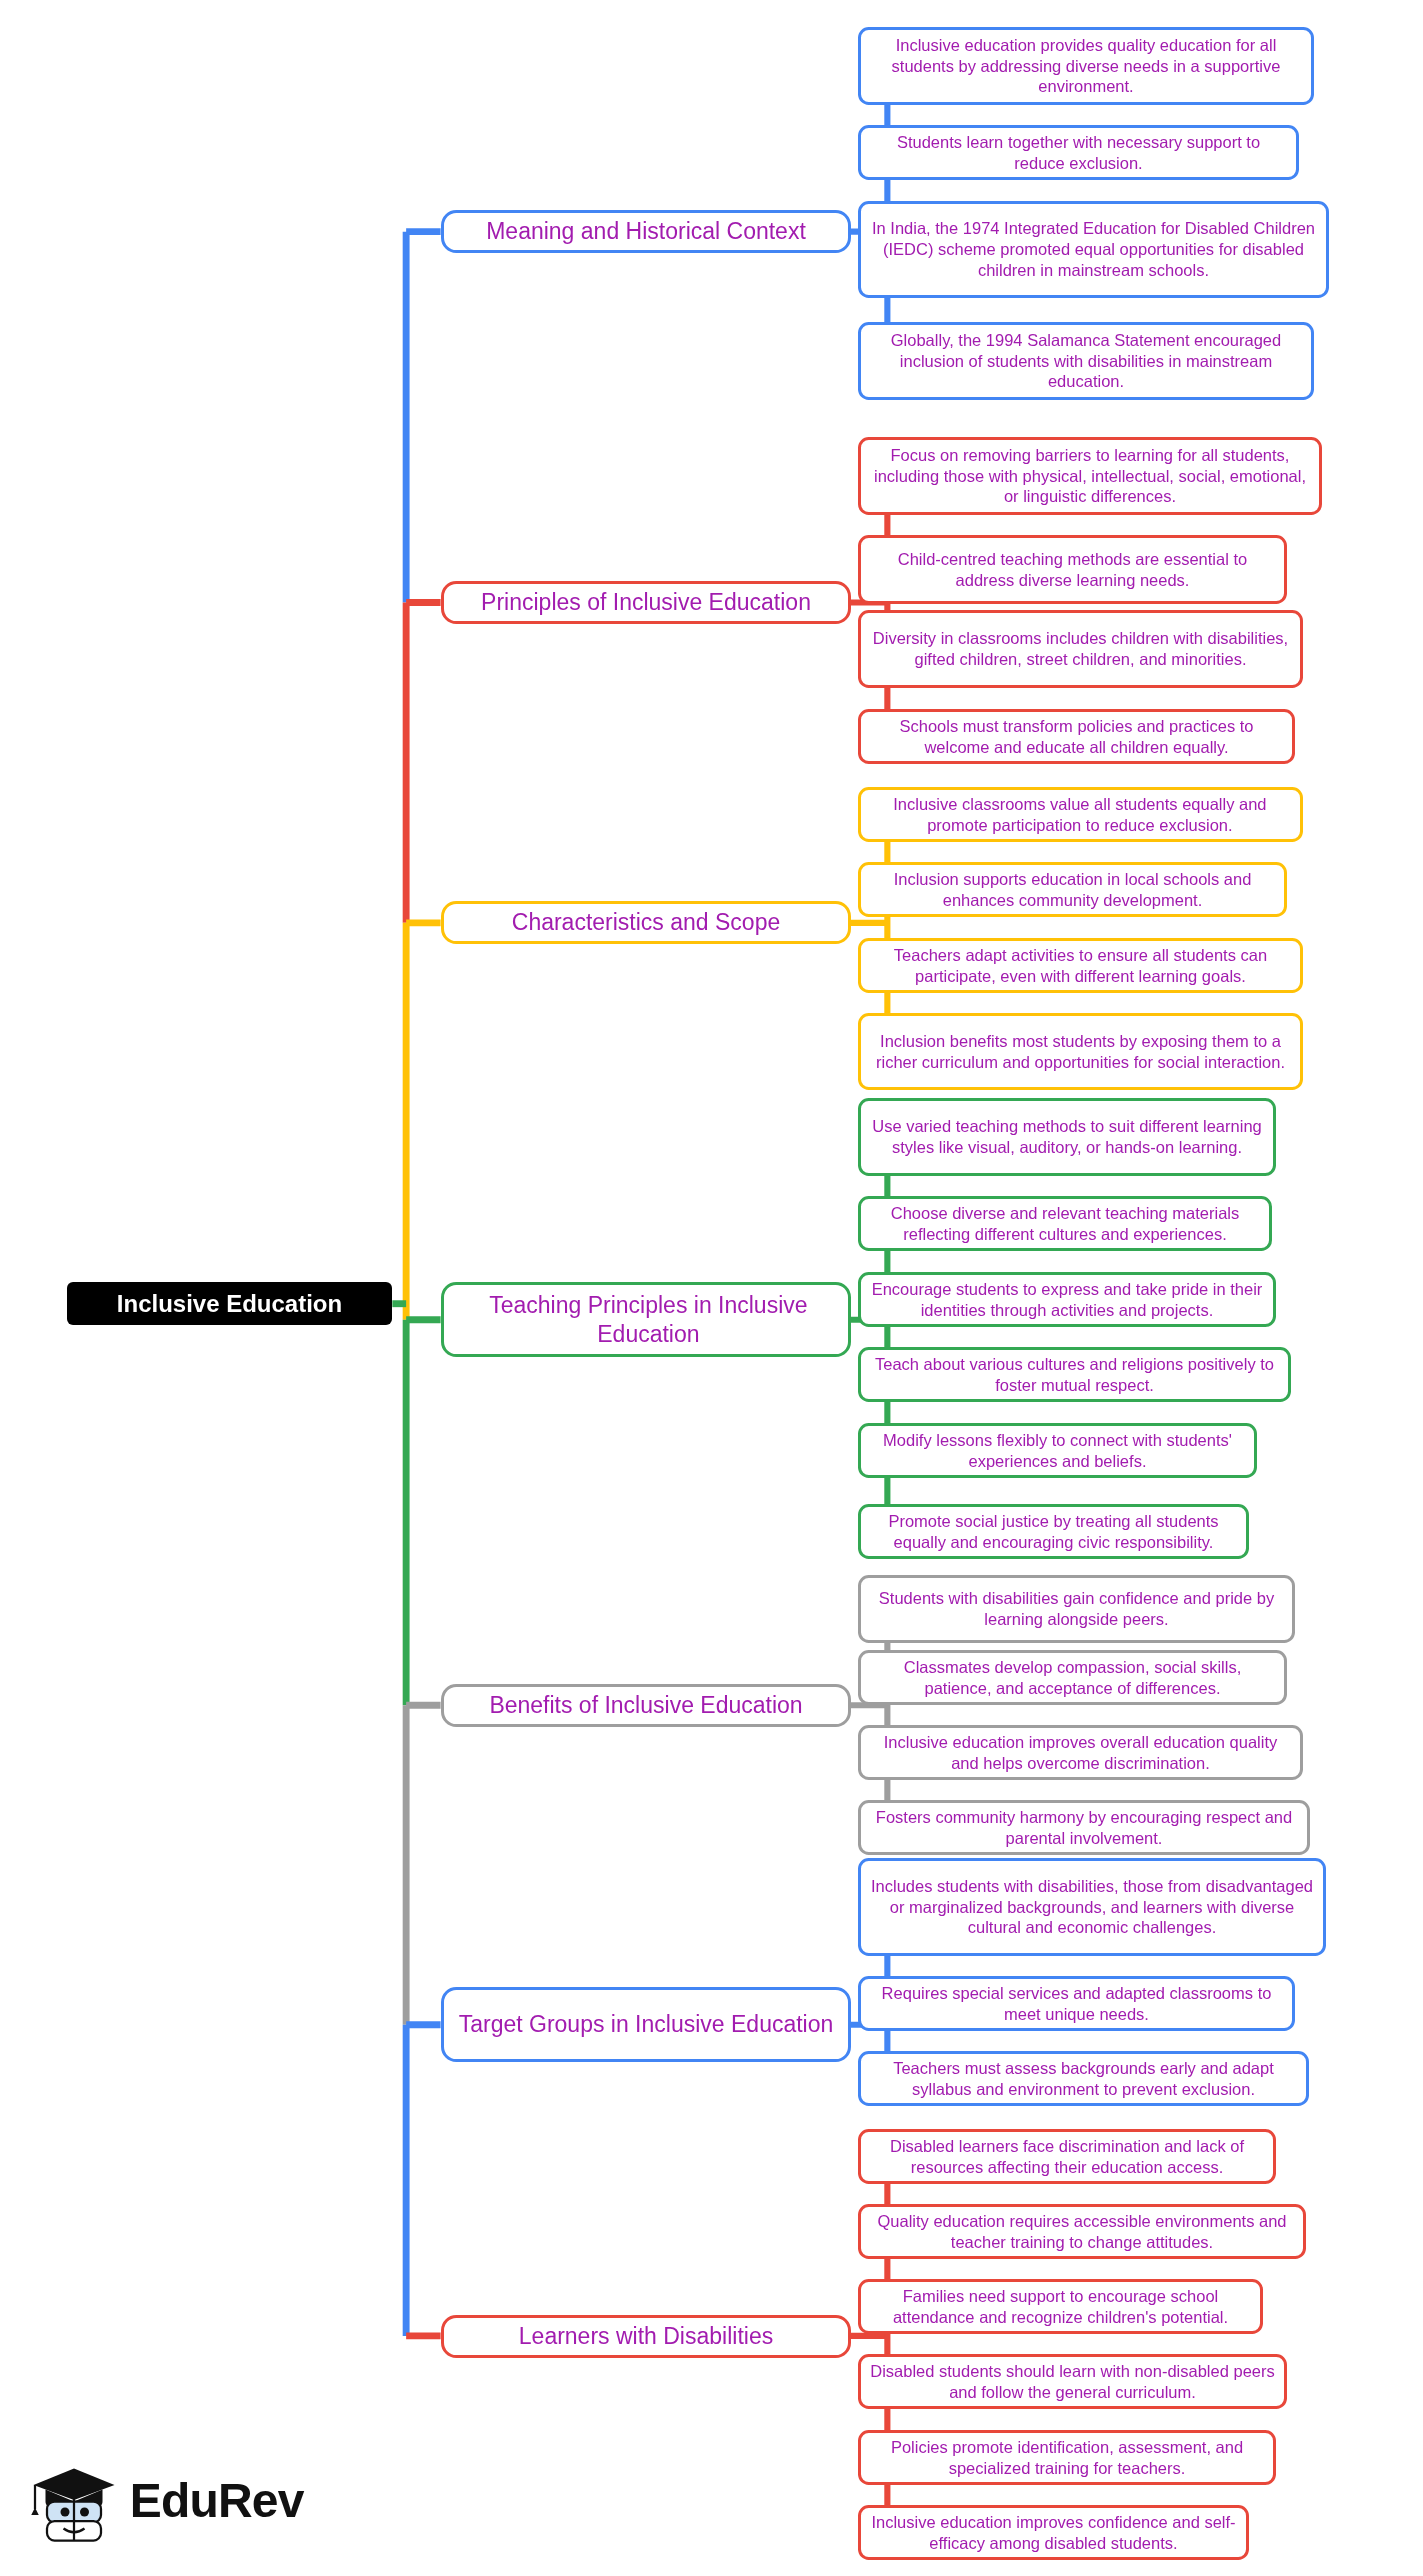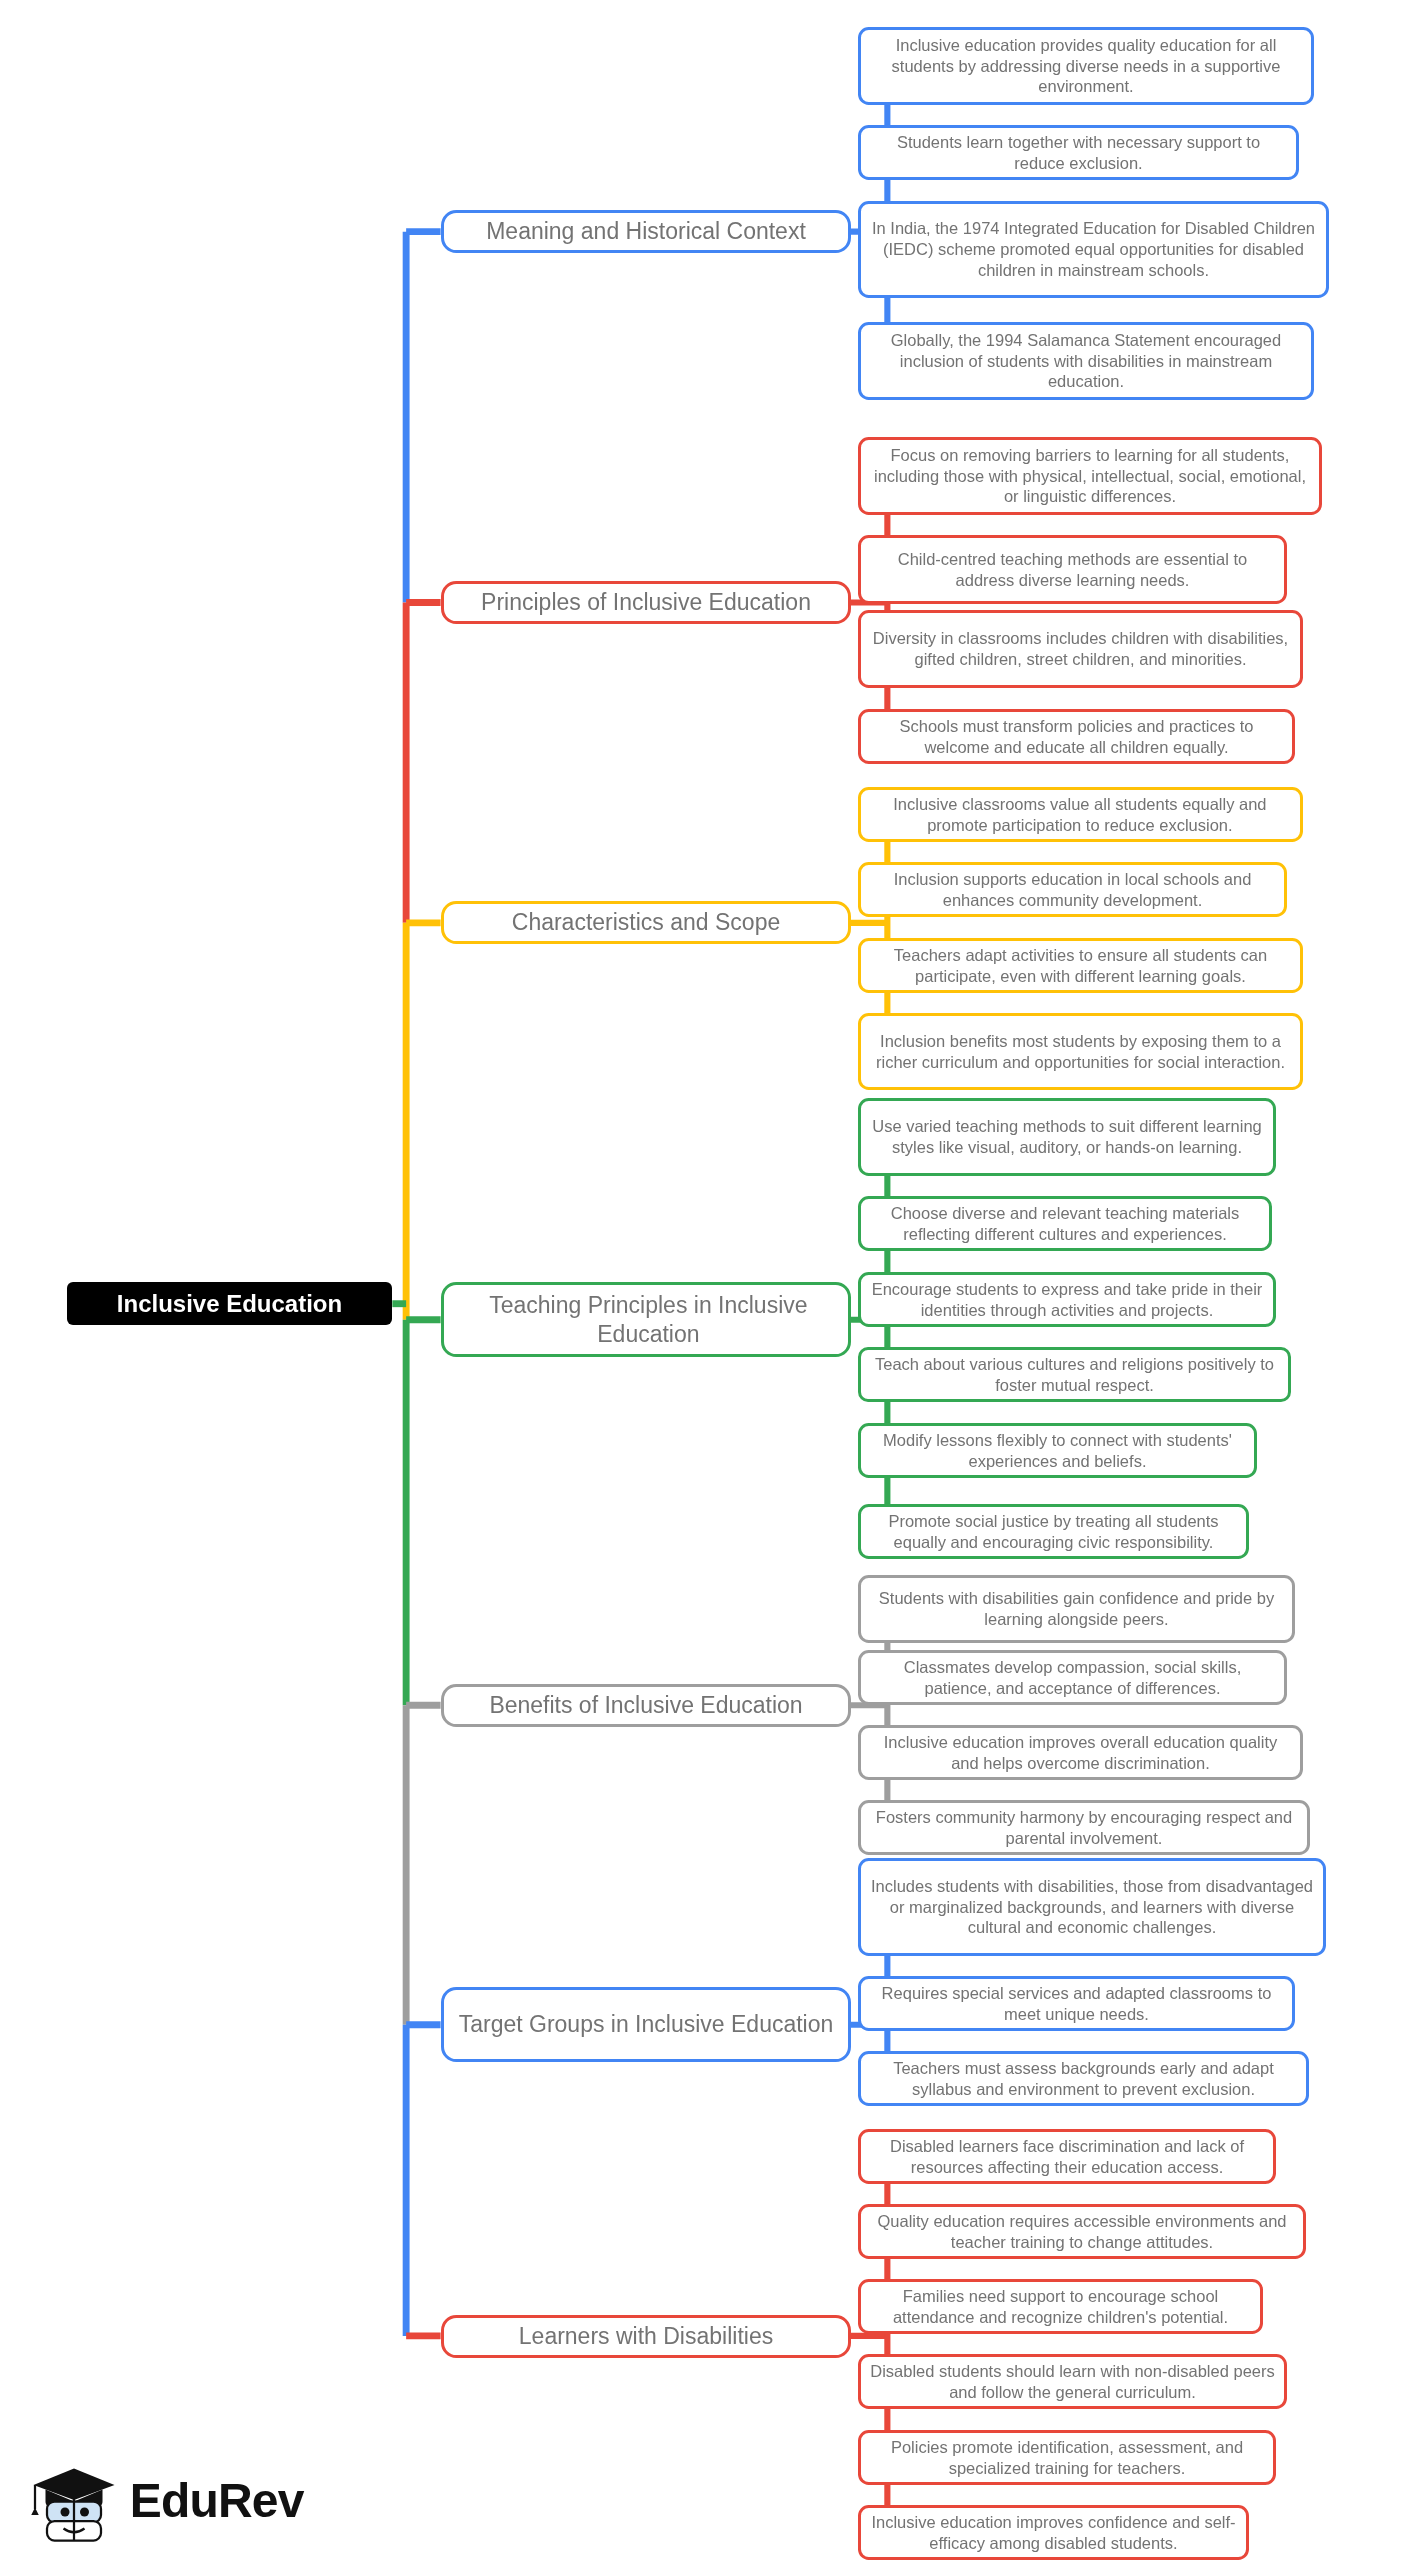--- a/index.html
+++ b/index.html
@@ -15,21 +15,21 @@
   svg#wires { position: absolute; left: 0; top: 0; width: 1423px; height: 2576px; pointer-events: none; }
 
   .node {
     position: absolute;
     background: #ffffff;
     border-radius: 12.3px;
     display: flex;
     align-items: center;
     justify-content: center;
     text-align: center;
-    color: #737373;
+    color: #a21caf;
     line-height: 1.26;
     padding: 4.6px 9.2px;
   }
   .branch-node {
     border-width: 3.8px;
     border-style: solid;
     font-size: 23px;
     border-radius: 15.3px;
   }
   .leaf-node {
@@ -175,21 +175,21 @@
     </div>
     <div class="node leaf-node" style="left: 858px; top: 1098px; width: 418px; height: 78px; border-color: rgb(52, 168, 83);">
       <span>Use varied teaching methods to suit different learning styles like visual, auditory, or hands-on learning.</span>
     </div>
     <div class="node leaf-node" style="left: 858px; top: 1196px; width: 414px; height: 55px; border-color: rgb(52, 168, 83);">
       <span>Choose diverse and relevant teaching materials reflecting different cultures and experiences.</span>
     </div>
     <div class="node leaf-node" style="left: 858px; top: 1272px; width: 418px; height: 55px; border-color: rgb(52, 168, 83);">
       <span>Encourage students to express and take pride in their identities through activities and projects.</span>
     </div>
-    <div class="node leaf-node" style="left: 858px; top: 1347px; width: 433px; height: 55px; border-color: rgb(52, 168, 83); border-radius: 10px;">
+    <div class="node leaf-node" style="left: 858px; top: 1347px; width: 433px; height: 55px; border-color: rgb(52, 168, 83);">
       <span>Teach about various cultures and religions positively to foster mutual respect.</span>
     </div>
     <div class="node leaf-node" style="left: 858px; top: 1423px; width: 399px; height: 55px; border-color: rgb(52, 168, 83);">
       <span>Modify lessons flexibly to connect with students' experiences and beliefs.</span>
     </div>
     <div class="node leaf-node" style="left: 858px; top: 1504px; width: 391px; height: 55px; border-color: rgb(52, 168, 83);">
       <span>Promote social justice by treating all students equally and encouraging civic responsibility.</span>
     </div>
     <div class="node branch-node" style="left: 441px; top: 1684px; width: 410px; height: 43px; border-color: rgb(158, 158, 158);">
       <span>Benefits of Inclusive Education</span>

